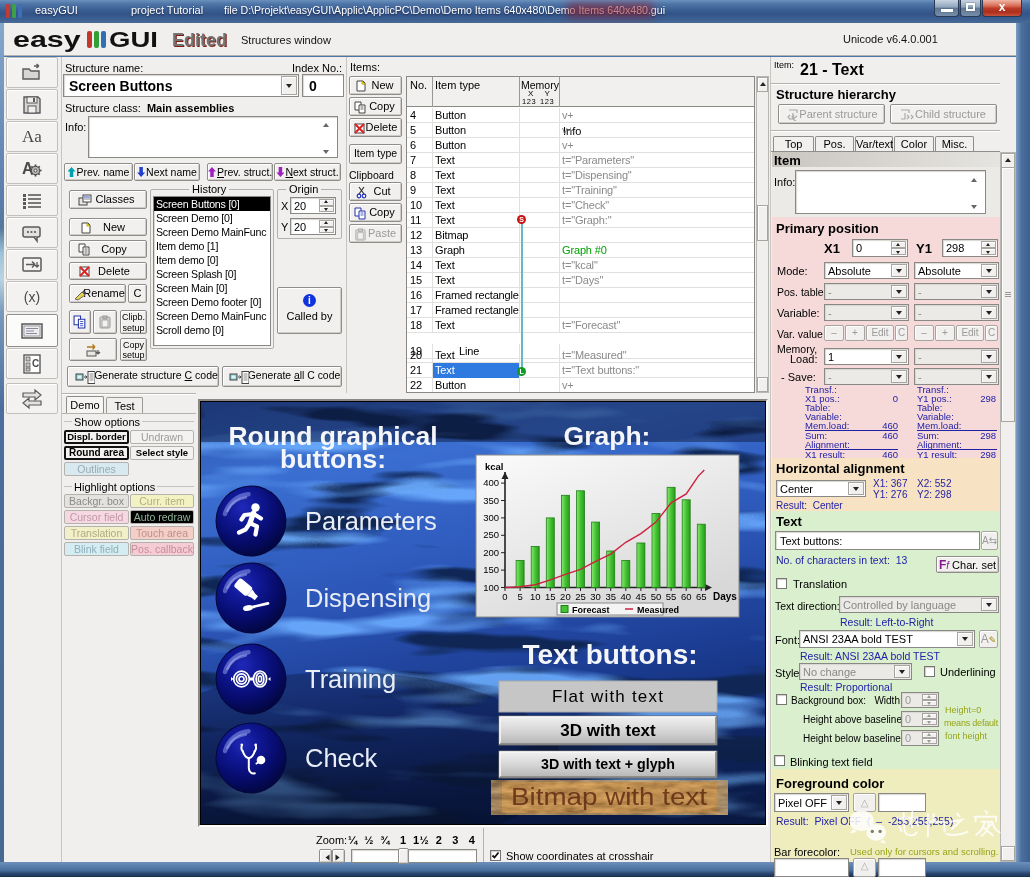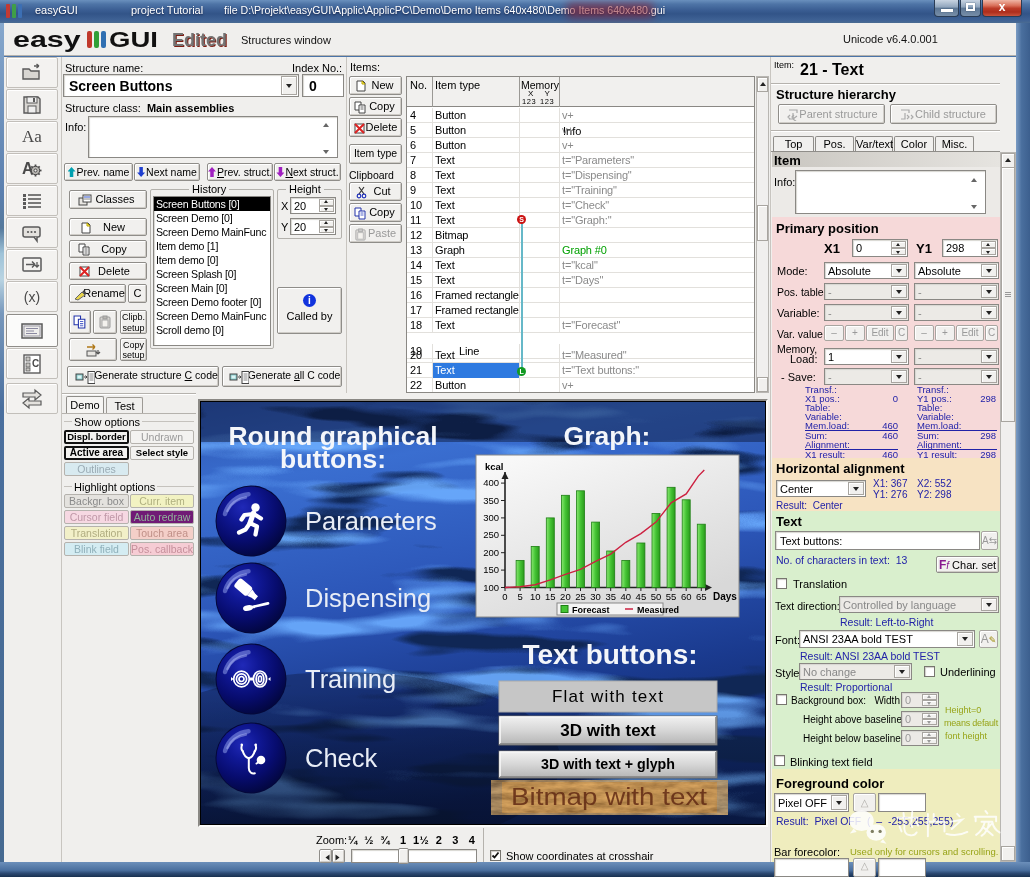--- a/index.html
+++ b/index.html
@@ -261,21 +261,21 @@
    <div style="padding-left:2px;">Screen Demo MainFunc</div>
    <div style="padding-left:2px;">Item demo [1]</div>
    <div style="padding-left:2px;">Item demo [0]</div>
    <div style="padding-left:2px;">Screen Splash [0]</div>
    <div style="padding-left:2px;">Screen Main [0]</div>
    <div style="padding-left:2px;">Screen Demo footer [0]</div>
    <div style="padding-left:2px;">Screen Demo MainFunc</div>
    <div style="padding-left:2px;">Scroll demo [0]</div>
  </div>
  <div class="grp" style="left:277px;top:189px;width:65px;height:50px;">
-      <div class="grptitle">Height</div>
+      <div class="grptitle">Origin</div>
     </div>
  <div class="lbl" style="left:281px;top:200px;">X</div>
  <div class="scombo" style="left:290px;top:197px;width:46px;height:17px;">
       <div class="lbl" style="left:3px;top:2px;">20</div>
       <div class="spinbtns">
         <div class="u2">
           <div class="tri-u" style="margin-top:-4px;border-width:2.5px;border-bottom-width:3.5px;"></div>
         </div>
         <div class="d2">
           <div class="tri-d" style="margin-top:-1px;border-width:2.5px;border-top-width:3.5px;"></div>
@@ -539,29 +539,29 @@
  </div>
  <div id="bottomleft" class="abs panel" style="left:62px;top:393px;width:134px;height:469px;"></div>
  <div class="abs" style="left:62px;top:393px;width:708px;height:2px;background:#fff;border-top:1px solid #b5b2ad;"></div>
  <div class="abs" style="left:66px;top:396px;width:38px;height:18px;background:#f6f5f3;border:1px solid #8f8d89;border-bottom:none;border-radius:2px 2px 0 0;text-align:center;font-size:11px;line-height:17px;">Demo</div>
  <div class="abs" style="left:106px;top:397px;width:37px;height:16px;background:#f0efed;border:1px solid #9d9a95;border-bottom:none;border-radius:2px 2px 0 0;text-align:center;font-size:11px;line-height:16px;">Test</div>
  <div class="abs" style="left:62px;top:413px;width:134px;height:1px;background:#b5b2ad;"></div>
  <div class="lbl" style="left:72px;top:416px;background:#f0efed;padding:0 2px;z-index:2;">Show options</div>
  <div class="abs" style="left:64px;top:421px;width:130px;height:1px;background:#c5c2bd;"></div>
  <div class="sobtn" style="left:64px;top:430px;width:65px;font-weight:bold;border:2px solid #111;line-height:10px;font-size:9.5px;">Displ. border</div>
  <div class="sobtn" style="left:130px;top:430px;width:64px;color:#9a9a9a;">Undrawn</div>
- <div class="sobtn" style="left:64px;top:446px;width:65px;font-weight:bold;border:2px solid #111;line-height:10px;font-size:10px;">Active area</div>
+ <div class="sobtn" style="left:64px;top:446px;width:65px;font-weight:bold;border:2px solid #111;line-height:10px;font-size:10px;">Round area</div>
  <div class="sobtn" style="left:130px;top:446px;width:64px;font-weight:bold;font-size:9.5px;">Select style</div>
  <div class="sobtn" style="left:64px;top:462px;width:65px;background:#d8eaf0;color:#9aabb4;">Outlines</div>
  <div class="lbl" style="left:72px;top:481px;background:#f0efed;padding:0 2px;z-index:2;">Highlight options</div>
  <div class="abs" style="left:64px;top:486px;width:130px;height:1px;background:#c5c2bd;"></div>
  <div class="sobtn" style="left:64px;top:494px;width:65px;background:#e4e2de;color:#8a8a8a;">Backgr. box</div>
  <div class="sobtn" style="left:130px;top:494px;width:64px;background:#f2f2c2;color:#b0b080;">Curr. item</div>
  <div class="sobtn" style="left:64px;top:510px;width:65px;background:#f6d8e2;color:#c098a8;">Cursor field</div>
- <div class="sobtn" style="left:130px;top:510px;width:64px;background:#701a75;color:#90b49a;">Auto redraw</div>
+ <div class="sobtn" style="left:130px;top:510px;width:64px;background:#000000;color:#90b49a;">Auto redraw</div>
  <div class="sobtn" style="left:64px;top:526px;width:65px;background:#f2f0c8;color:#b0ac80;">Translation</div>
  <div class="sobtn" style="left:130px;top:526px;width:64px;background:#f4cfc8;color:#c09088;">Touch area</div>
  <div class="sobtn" style="left:64px;top:542px;width:65px;background:#d4ecf2;color:#8fb0ba;">Blink field</div>
  <div class="sobtn" style="left:130px;top:542px;width:64px;background:#f6ccd4;color:#c58f9b;">Pos. callback</div>
  <div id="previewwrap" class="abs panel" style="left:196px;top:393px;width:574px;height:469px;"></div>
  <div class="abs" style="left:198px;top:399px;width:570px;height:428px;border:2px solid;border-color:#8a8884 #fcfcfa #fcfcfa #8a8884;background:#000;"></div>
 <svg class="abs" style="left:201px;top:402px;" width="564" height="422" viewBox="0 0 564 422">
 <defs>
 <linearGradient id="wbase" x1="0" y1="0" x2="0.25" y2="1">
  <stop offset="0" stop-color="#2c55b0"></stop>

